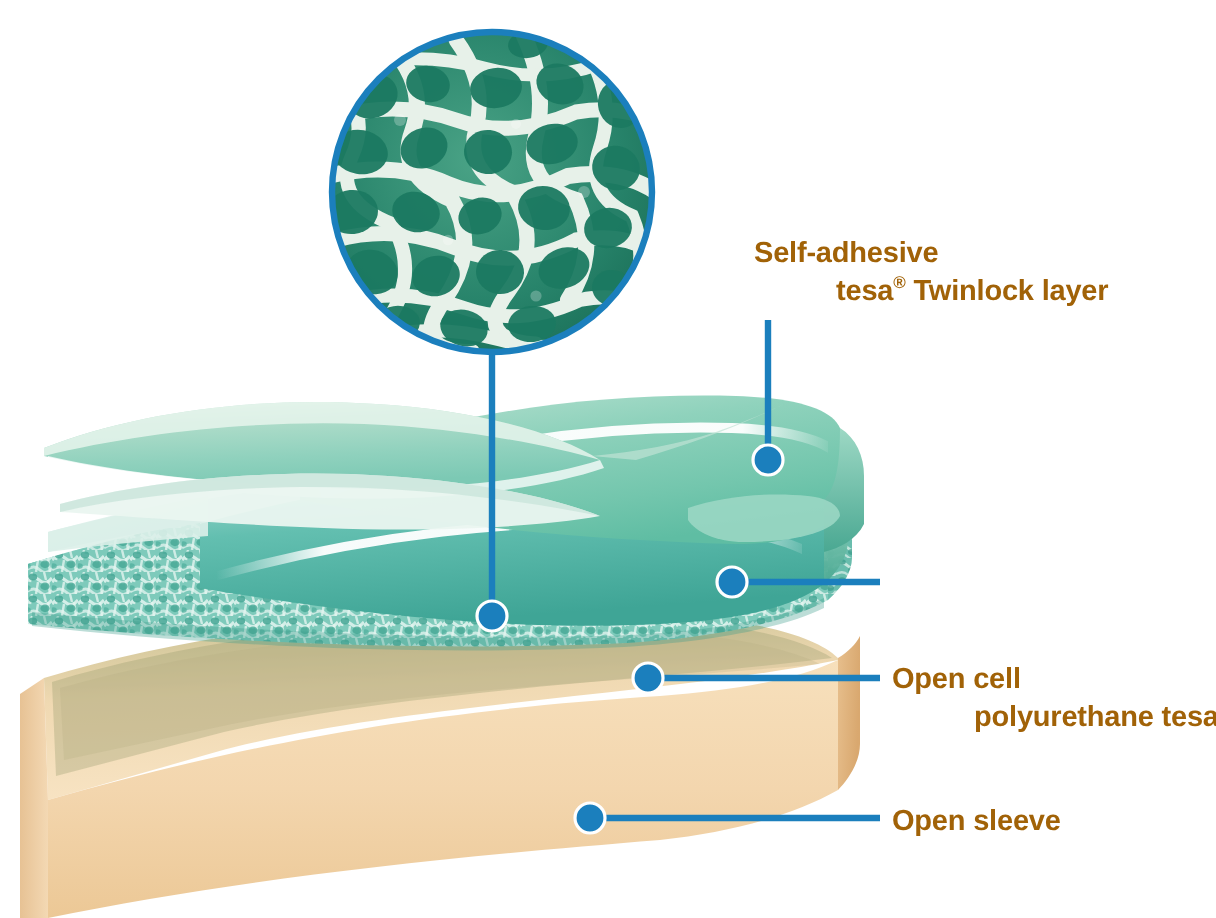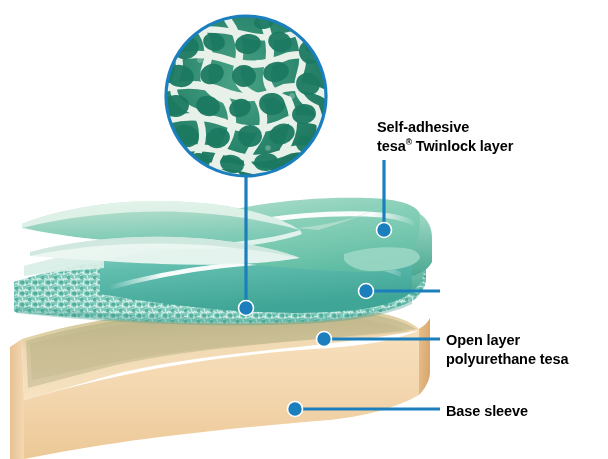--- a/index.html
+++ b/index.html
@@ -15,38 +15,38 @@
     font-family: "Liberation Sans", sans-serif;
   }
   #stage {
     position: absolute;
     left: 0; top: 0;
     width: 608px;
     height: 459px;
   }
   .label {
     position: absolute;
-    color: #000000;
+    color: #a16207;
     font-family: "Liberation Sans", sans-serif;
     font-weight: bold;
     font-size: 14.5px;
     line-height: 19px;
     letter-spacing: -0.1px;
     white-space: nowrap;
   }
   .label sup {
     font-size: 8.5px;
     vertical-align: super;
     line-height: 0;
   }
   #label-twinlock { left: 377px; top: 118px; }
   #label-stab     { left: 446px; top: 284px; }
   #label-foam     { left: 446px; top: 331px; }
   #label-base     { left: 446px; top: 402px; }
-  .lbl-line2 { display:block; }
+  .lbl-line2 { display:block;margin-left:41px; }
 </style>
 </head>
 <body>
 
 <div id="stage">
 
   <svg id="art" width="608" height="459" viewBox="0 0 608 459" xmlns="http://www.w3.org/2000/svg">
     <defs>
 
       <linearGradient id="gTwinTop" x1="0" y1="0" x2="0.25" y2="1">
@@ -349,19 +349,19 @@
   </svg>
 
   
   <div class="label" id="label-twinlock">
     <span>Self-adhesive</span>
     <span class="lbl-line2"><span>tesa</span><sup>®</sup><span> Twinlock layer</span></span>
   </div>
 
 
   <div class="label" id="label-foam">
-    <span>Open layer</span>
+    <span>Open cell</span>
     <span class="lbl-line2">polyurethane tesa</span>
   </div>
 
-  <div class="label" id="label-base">Base sleeve</div>
+  <div class="label" id="label-base">Open sleeve</div>
 
 </div>
 
 </body></html>

